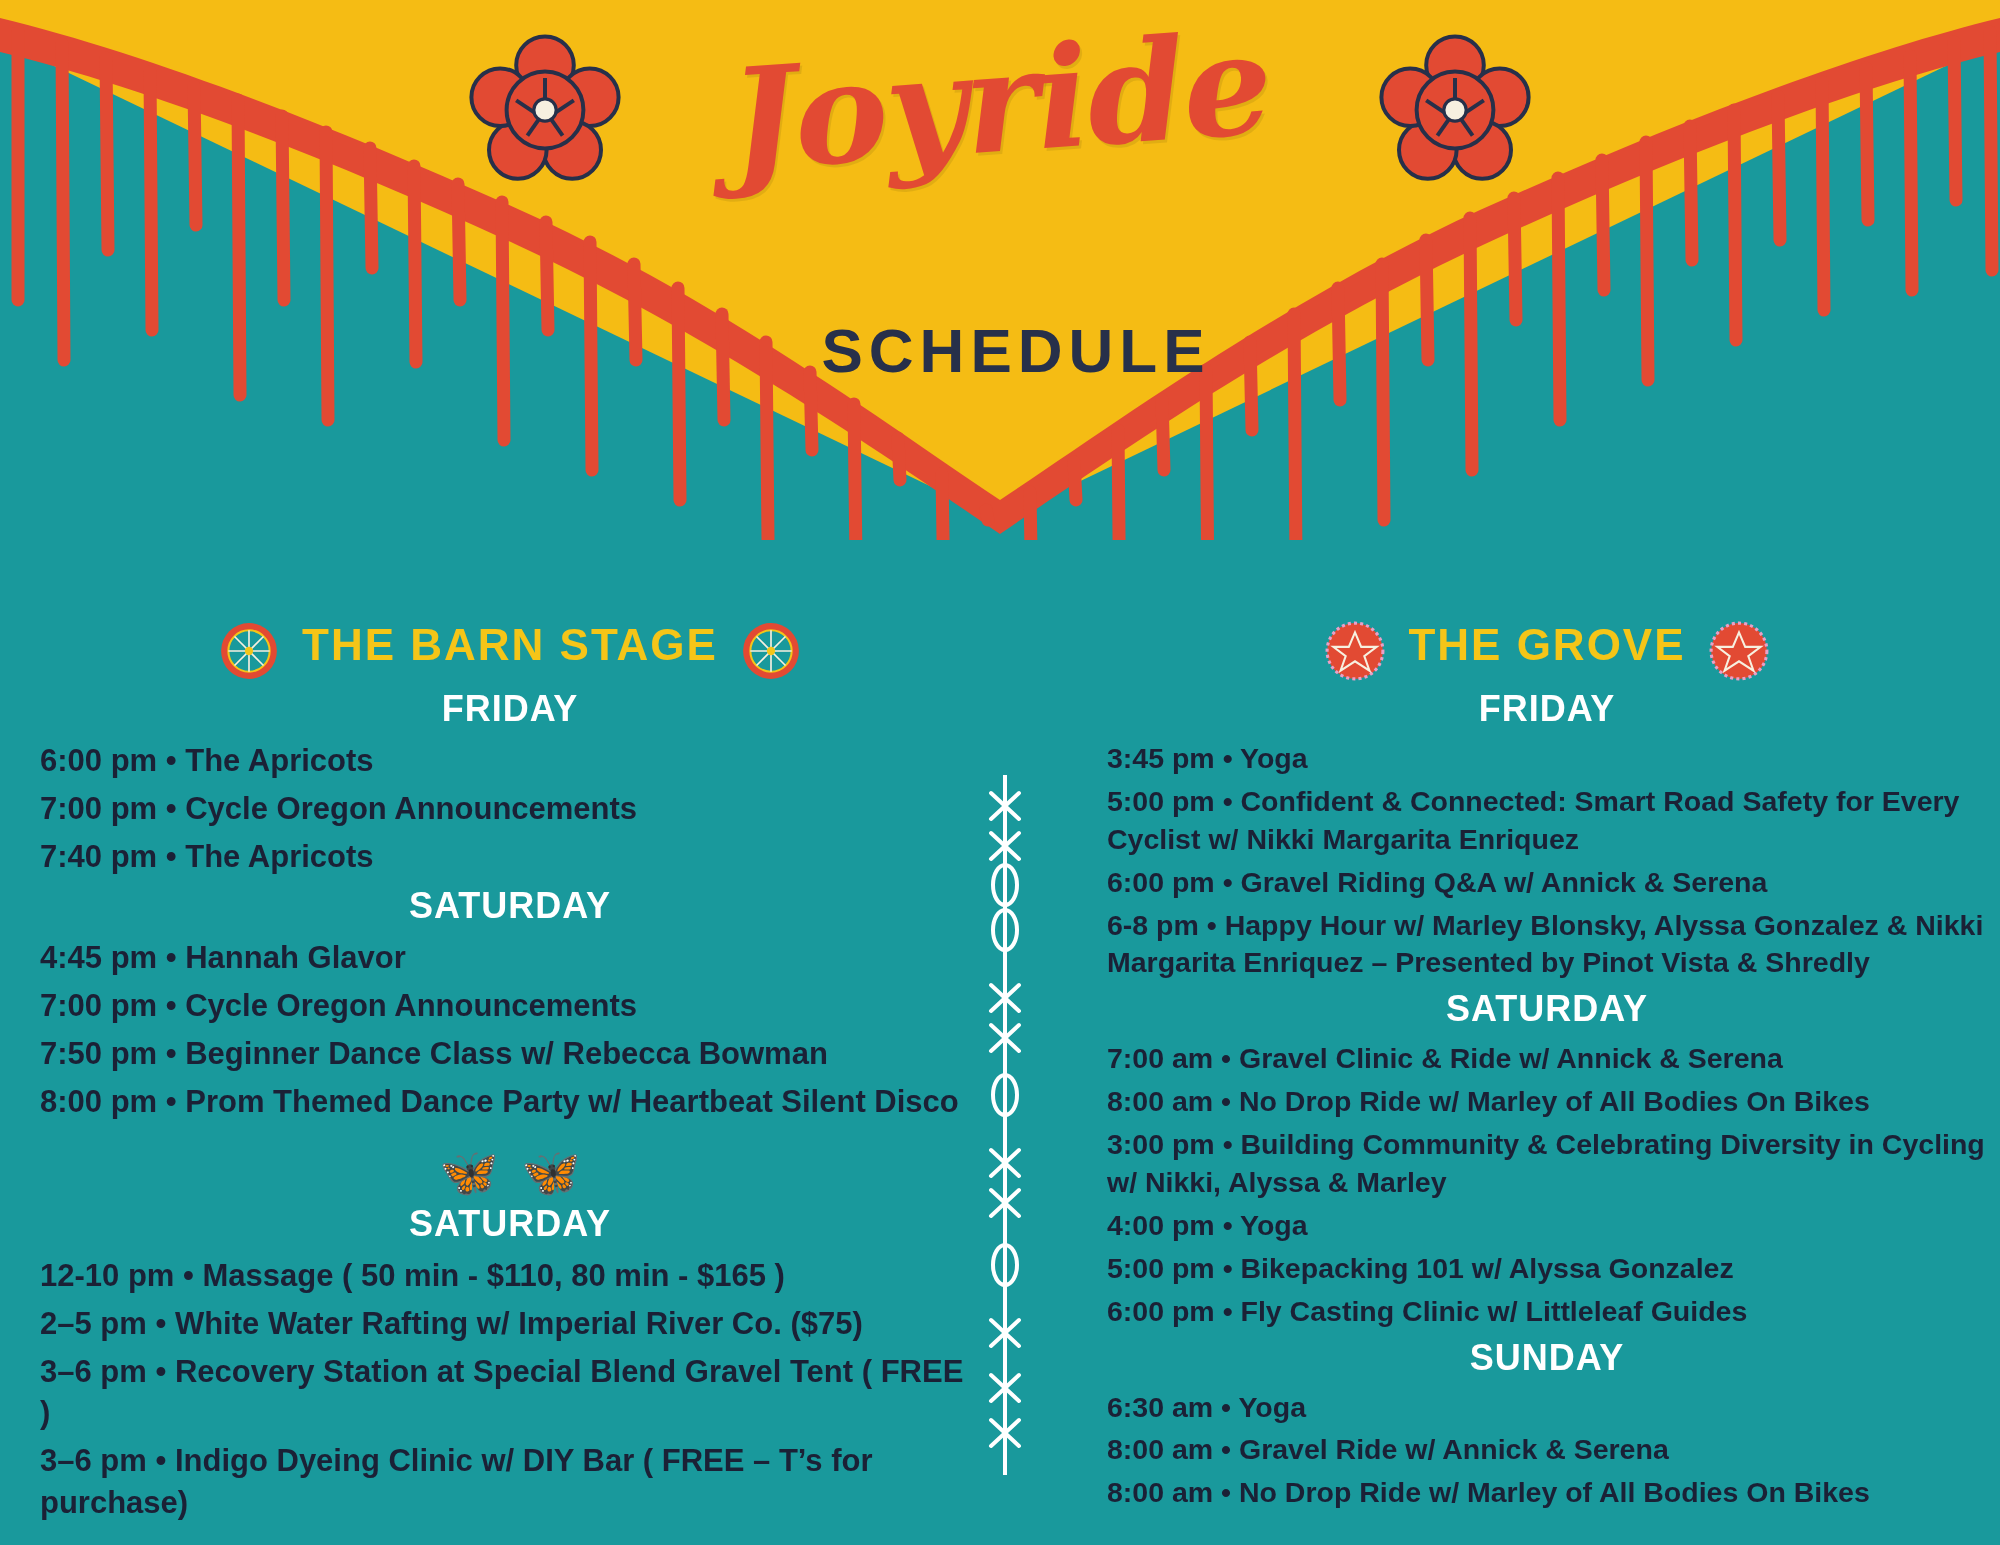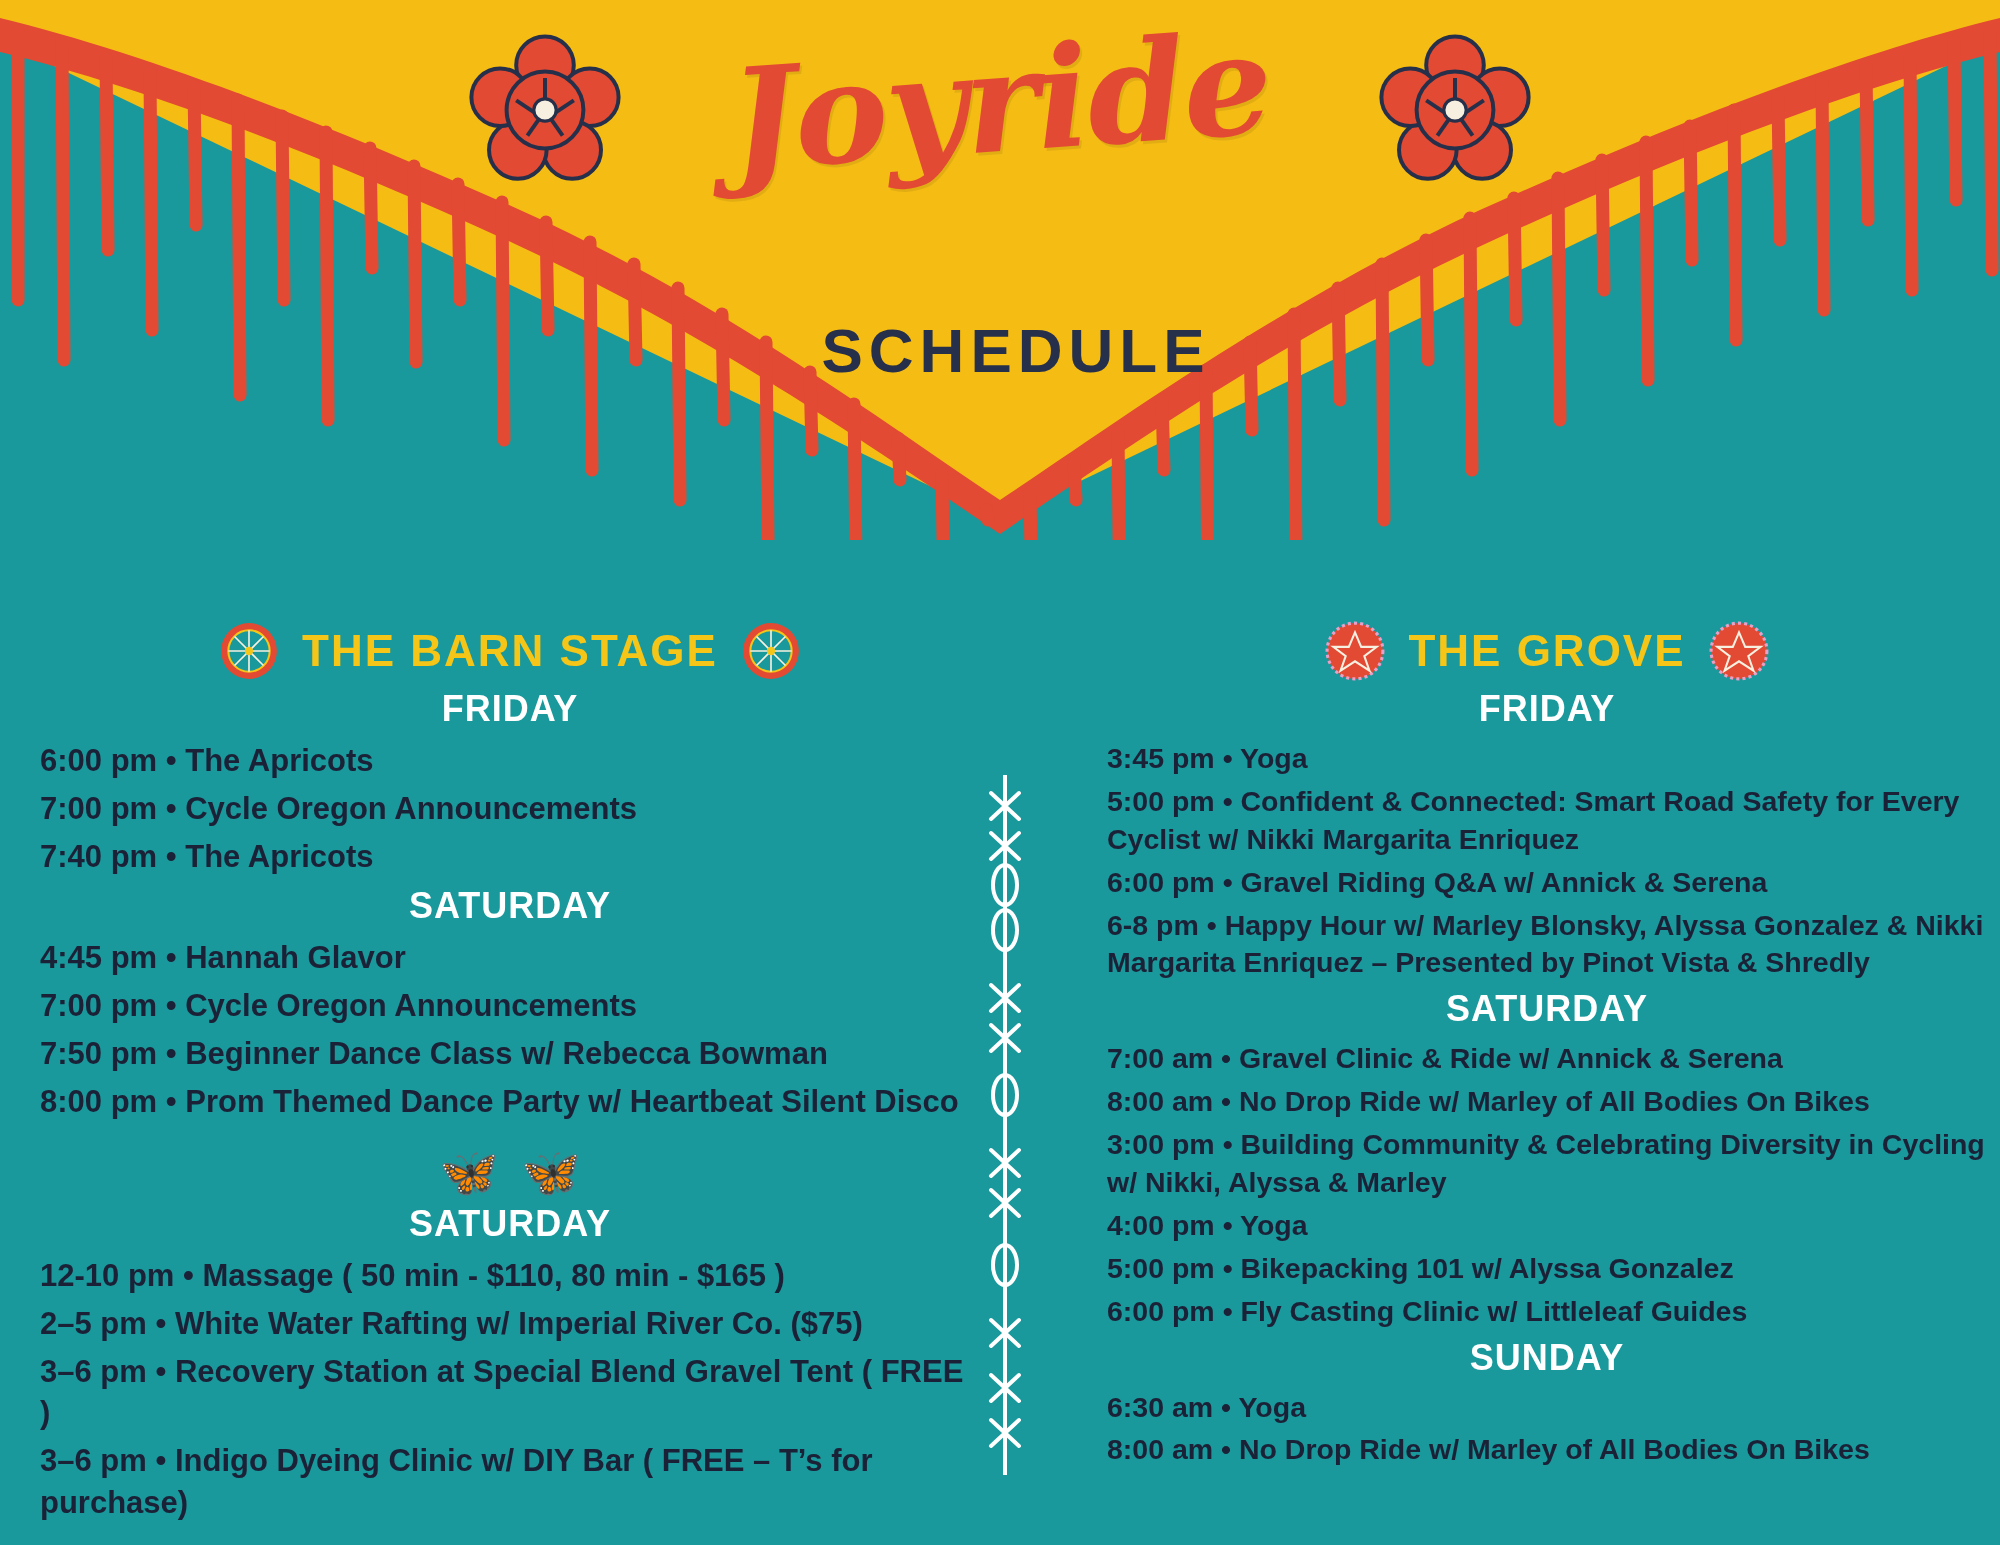--- a/index.html
+++ b/index.html
@@ -65,21 +65,20 @@
     left: 0;
     width: 2000px;
     height: 925px;
   }
   .col { position: absolute; top: 0; }
   .col-left { left: 40px; width: 940px; }
   .col-right { left: 1085px; width: 880px; margin-left: 22px; }
 
   .section-head {
     display: flex;
-    align-items: center;
     justify-content: center;
     gap: 22px;
     margin-bottom: 4px;
   }
   .section-head h2 {
     font-size: 44px;
     font-weight: bold;
     letter-spacing: 2px;
     color: #f5c518;
   }
@@ -326,19 +325,20 @@
           <li>8:00 am • No Drop Ride w/ Marley of All Bodies On Bikes</li>
           <li>3:00 pm •  Building Community &amp; Celebrating Diversity in Cycling w/ Nikki, Alyssa &amp; Marley</li>
           <li>4:00 pm •  Yoga</li>
           <li>5:00 pm •  Bikepacking 101 w/ Alyssa Gonzalez</li>
           <li>6:00 pm •  Fly Casting Clinic w/ Littleleaf Guides</li>
         </ul>
 
         <div class="daylabel">SUNDAY</div>
         <ul class="items">
           <li>6:30 am • Yoga</li>
+          <li>8:00 am • Gravel Ride w/ Annick &amp; Serena</li>
           <li>8:00 am • No Drop Ride w/  Marley of All Bodies On Bikes</li>
         </ul>
       </div>
     </div>
 
   </div>
 </div>
 
 </body></html>

